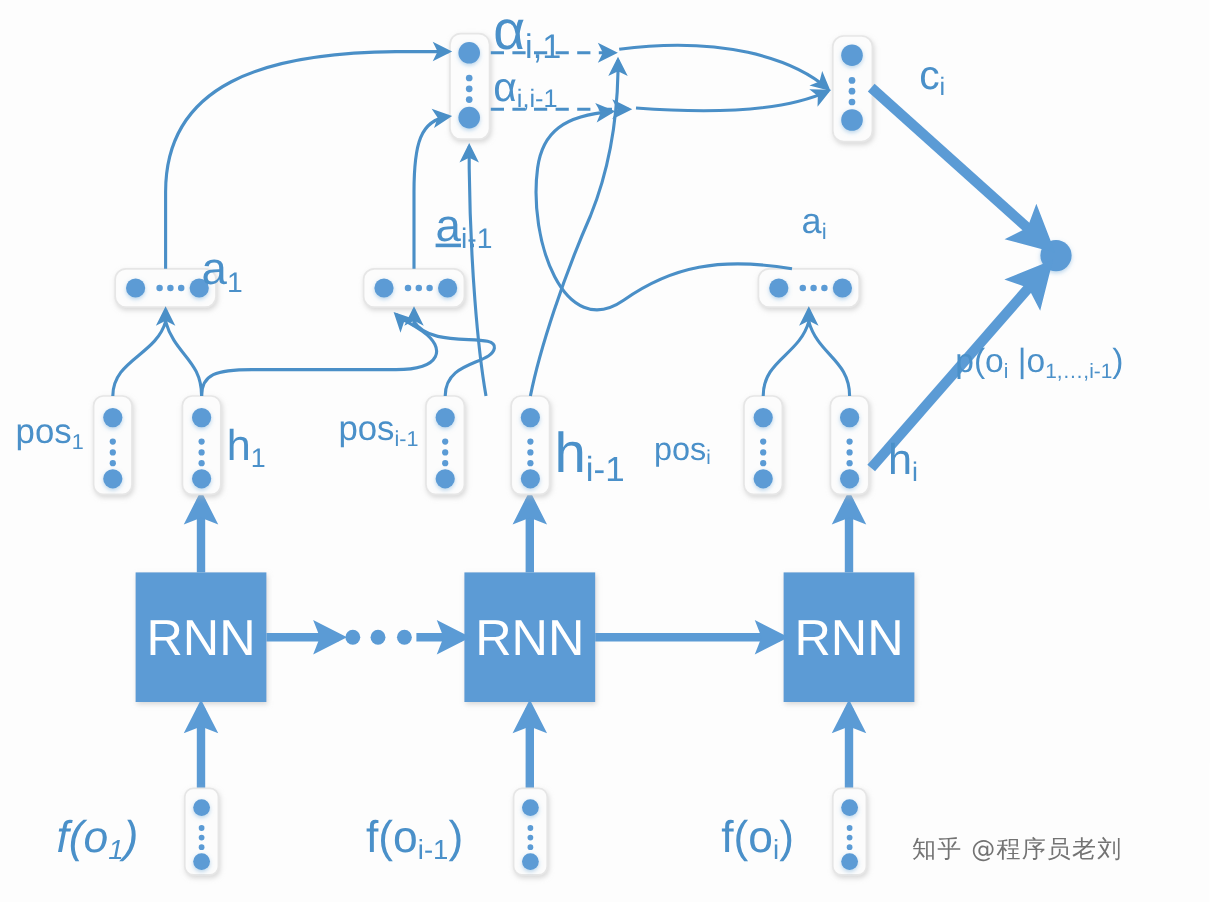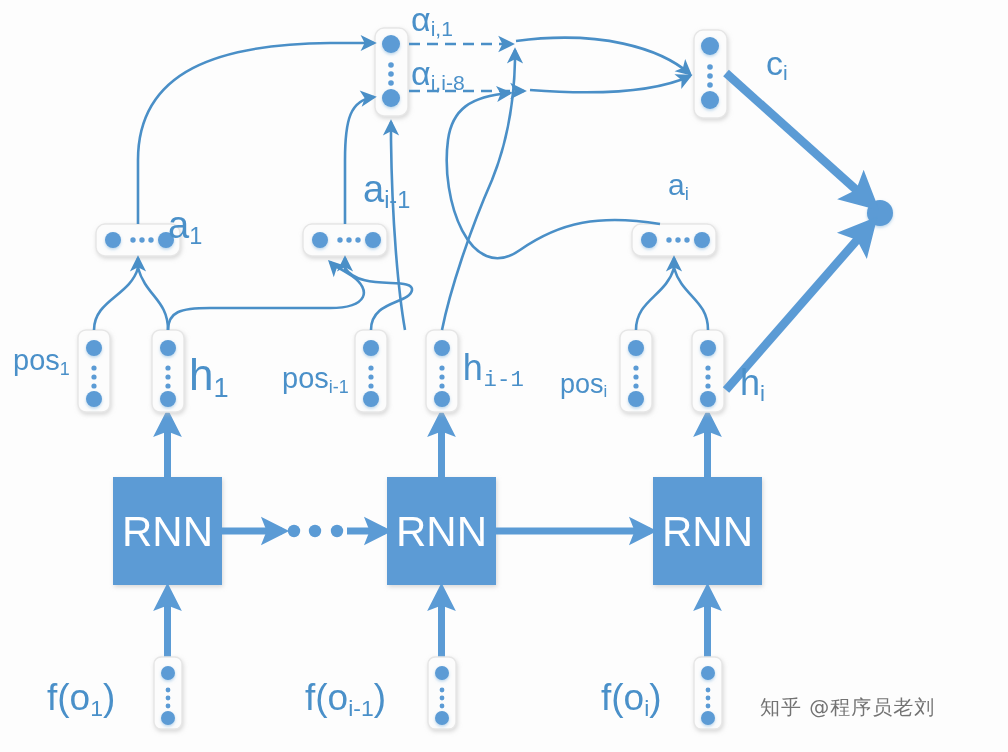--- a/index.html
+++ b/index.html
@@ -266,70 +266,73 @@
     <path d="M516 41 C 600 30, 660 48, 690 74" fill="none" stroke="#4a8fc7" stroke-width="2.6" marker-end="url(#arrThin)"></path>
     <path d="M530 90 C 610 96, 660 90, 690 76" fill="none" stroke="#4a8fc7" stroke-width="2.6" marker-end="url(#arrThin)"></path>
 
     <circle cx="880" cy="213" r="13" fill="#5B9BD5" filter="url(#dotglow)"></circle>
 
     <line x1="726" y1="73" x2="872" y2="204" stroke="#5B9BD5" stroke-width="8.5" marker-end="url(#arrFat)"></line>
 
     <line x1="726" y1="390" x2="871" y2="224" stroke="#5B9BD5" stroke-width="8.5" marker-end="url(#arrFat)"></line>
   </svg>
 
-  <div class="lbl" style="left:411px; top:2px; font-size:34px;">
+  <div class="lbl" style="left:411px; top:2px; font-size:46px;">
     <span>α</span><sub>i,1</sub>
   </div>
 
   <div class="lbl" style="left:411px; top:56px; font-size:34px;">
-    <span>α</span><sub>i,i-8</sub>
+    <span>α</span><sub>i,i-1</sub>
   </div>
 
   <div class="lbl" style="left:766px; top:46px; font-size:34px;text-align:center;">
     <span>c</span><sub>i</sub>
   </div>
 
   <div class="lbl" style="left:168px; top:170px; font-size:38px;margin-top:36px;">
     <span>a</span><sub>1</sub>
   </div>
 
-  <div class="lbl" style="left:363px; top:170px; font-size:38px;">
+  <div class="lbl" style="left:363px; top:170px; font-size:38px;text-decoration:underline;">
     <span>a</span><sub>i-1</sub>
   </div>
 
   <div class="lbl" style="left:668px; top:170px; font-size:30px;">
     <span>a</span><sub>i</sub>
   </div>
 
   <div class="lbl" style="left:13px; top:346px; font-size:29px;">
     <span>pos</span><sub>1</sub>
   </div>
 
-  <div class="lbl" style="left:189px; top:353px; font-size:44px;">
+  <div class="lbl" style="left:189px; top:353px; font-size:36px;">
     <span>h</span><sub>1</sub>
   </div>
 
-  <div class="lbl" style="left:282px; top:364px; font-size:29px;">
+  <div class="lbl" style="left:282px; top:344px; font-size:29px;">
     <span>pos</span><sub>i-1</sub>
   </div>
 
-  <div class="lbl" style="left:462px; top:353px; font-size:36px;font-family:Liberation Mono, monospace;">
+  <div class="lbl" style="left:462px; top:353px; font-size:47px;">
     <span>h</span><sub>i-1</sub>
   </div>
 
-  <div class="lbl" style="left:545px; top:371px; font-size:27px;margin-left:15px;">
+  <div class="lbl" style="left:545px; top:361px; font-size:27px;">
     <span>pos</span><sub>i</sub>
   </div>
 
   <div class="lbl" style="left:740px; top:365px; font-size:36px;">
     <span>h</span><sub>i</sub>
   </div>
 
-
-  <div class="lbl" style="left:47px; top:679px; font-size:37px;">
+  <div class="lbl" style="left:796px; top:287px; font-size:28px;">
+    <span>p(o</span><sub>i</sub><span> |o</span><sub>1,…,i-1</sub><span>)</span>
+  </div>
+
+  <div class="lbl" style="left:47px; top:679px; font-size:37px;font-style:italic;">
     <span>f(o</span><sub>1</sub><span>)</span>
   </div>
 
   <div class="lbl" style="left:305px; top:679px; font-size:37px;">
     <span>f(o</span><sub>i-1</sub><span>)</span>
   </div>
 
   <div class="lbl" style="left:601px; top:679px; font-size:37px;text-align:center;">
     <span>f(o</span><sub>i</sub><span>)</span>
   </div>

